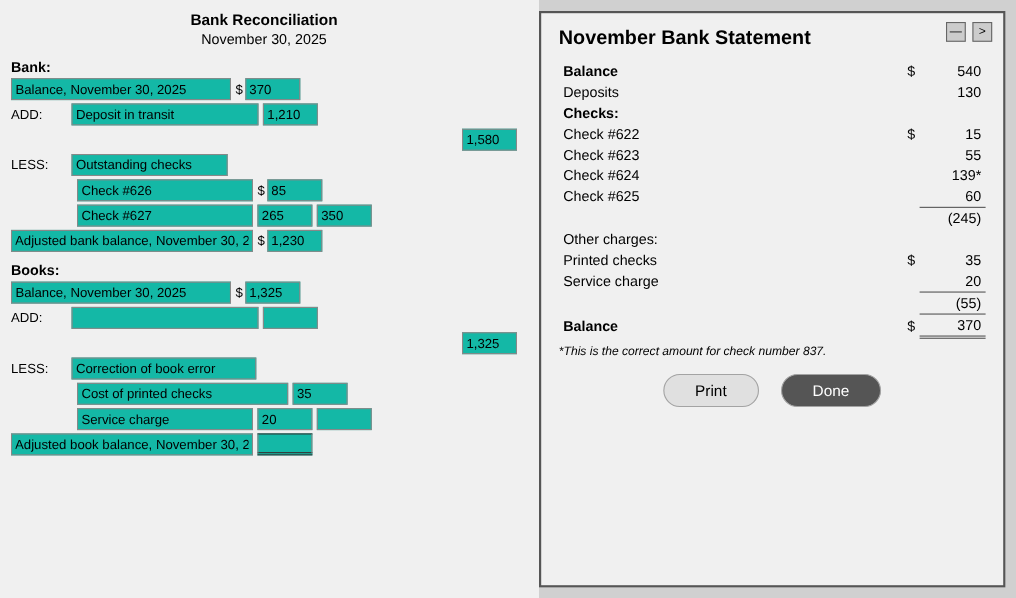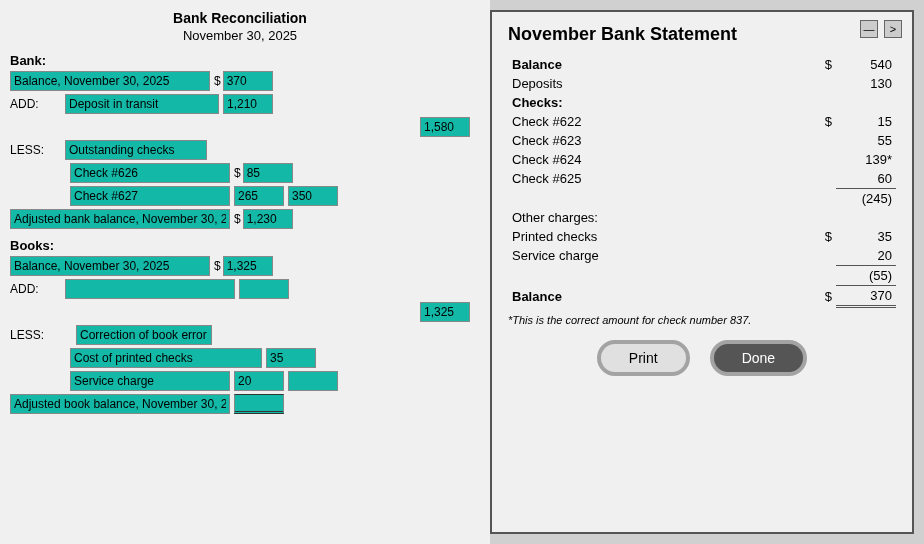--- a/index.html
+++ b/index.html
@@ -153,21 +153,21 @@
       display: flex;
       justify-content: center;
       gap: 20px;
       margin-top: 14px;
     }
 
     .btn {
       padding: 6px 28px;
       font-size: 14px;
       border-radius: 20px;
-      border: 4px solid #a3a3a3;
+      border: 1px solid #a3a3a3;
       cursor: pointer;
     }
 
     .btn-print {
       background: #e0e0e0;
     }
 
     .btn-done {
       background: #555;
       color: white;
@@ -191,21 +191,21 @@
   <div class="row">
     <input type="text" class="input-wide" value="Balance, November 30, 2025" style="">
     <div class="amount-col">
       <span class="dollar-sign">$</span>
       <input type="text" class="input-small" value="370" style="">
     </div>
   </div>
 
   <div class="row">
     <span class="row-add-label">ADD:</span>
-    <input type="text" class="input-wide" style="width: 154px;" value="Deposit in transit">
+    <input type="text" class="input-wide" style="width: 170px;" value="Deposit in transit">
     <div class="amount-col">
       <input type="text" class="input-small" value="1,210" style="">
     </div>
   </div>
 
   <div class="row">
     <div style="flex:1;"></div>
     <div style="display:flex;align-items:center;margin-left:4px;">
       <input type="text" class="input-small" value="1,580" style="">
     </div>
@@ -262,21 +262,21 @@
     </div>
   </div>
 
   <div class="row">
     <div style="flex:1;"></div>
     <input type="text" class="input-small" value="1,325" style="">
   </div>
 
   <div class="row">
     <span class="row-add-label">LESS:</span>
-    <input type="text" style="width: 136px; margin-left: 11px;" value="Correction of book error">
+    <input type="text" style="width: 168px;" value="Correction of book error">
   </div>
 
   <div class="row">
     <div style="width:60px;"></div>
     <input type="text" style="width: 192px;" value="Cost of printed checks">
     <div class="amount-col">
       <input type="text" class="input-small" value="35" style="">
     </div>
   </div>
 

